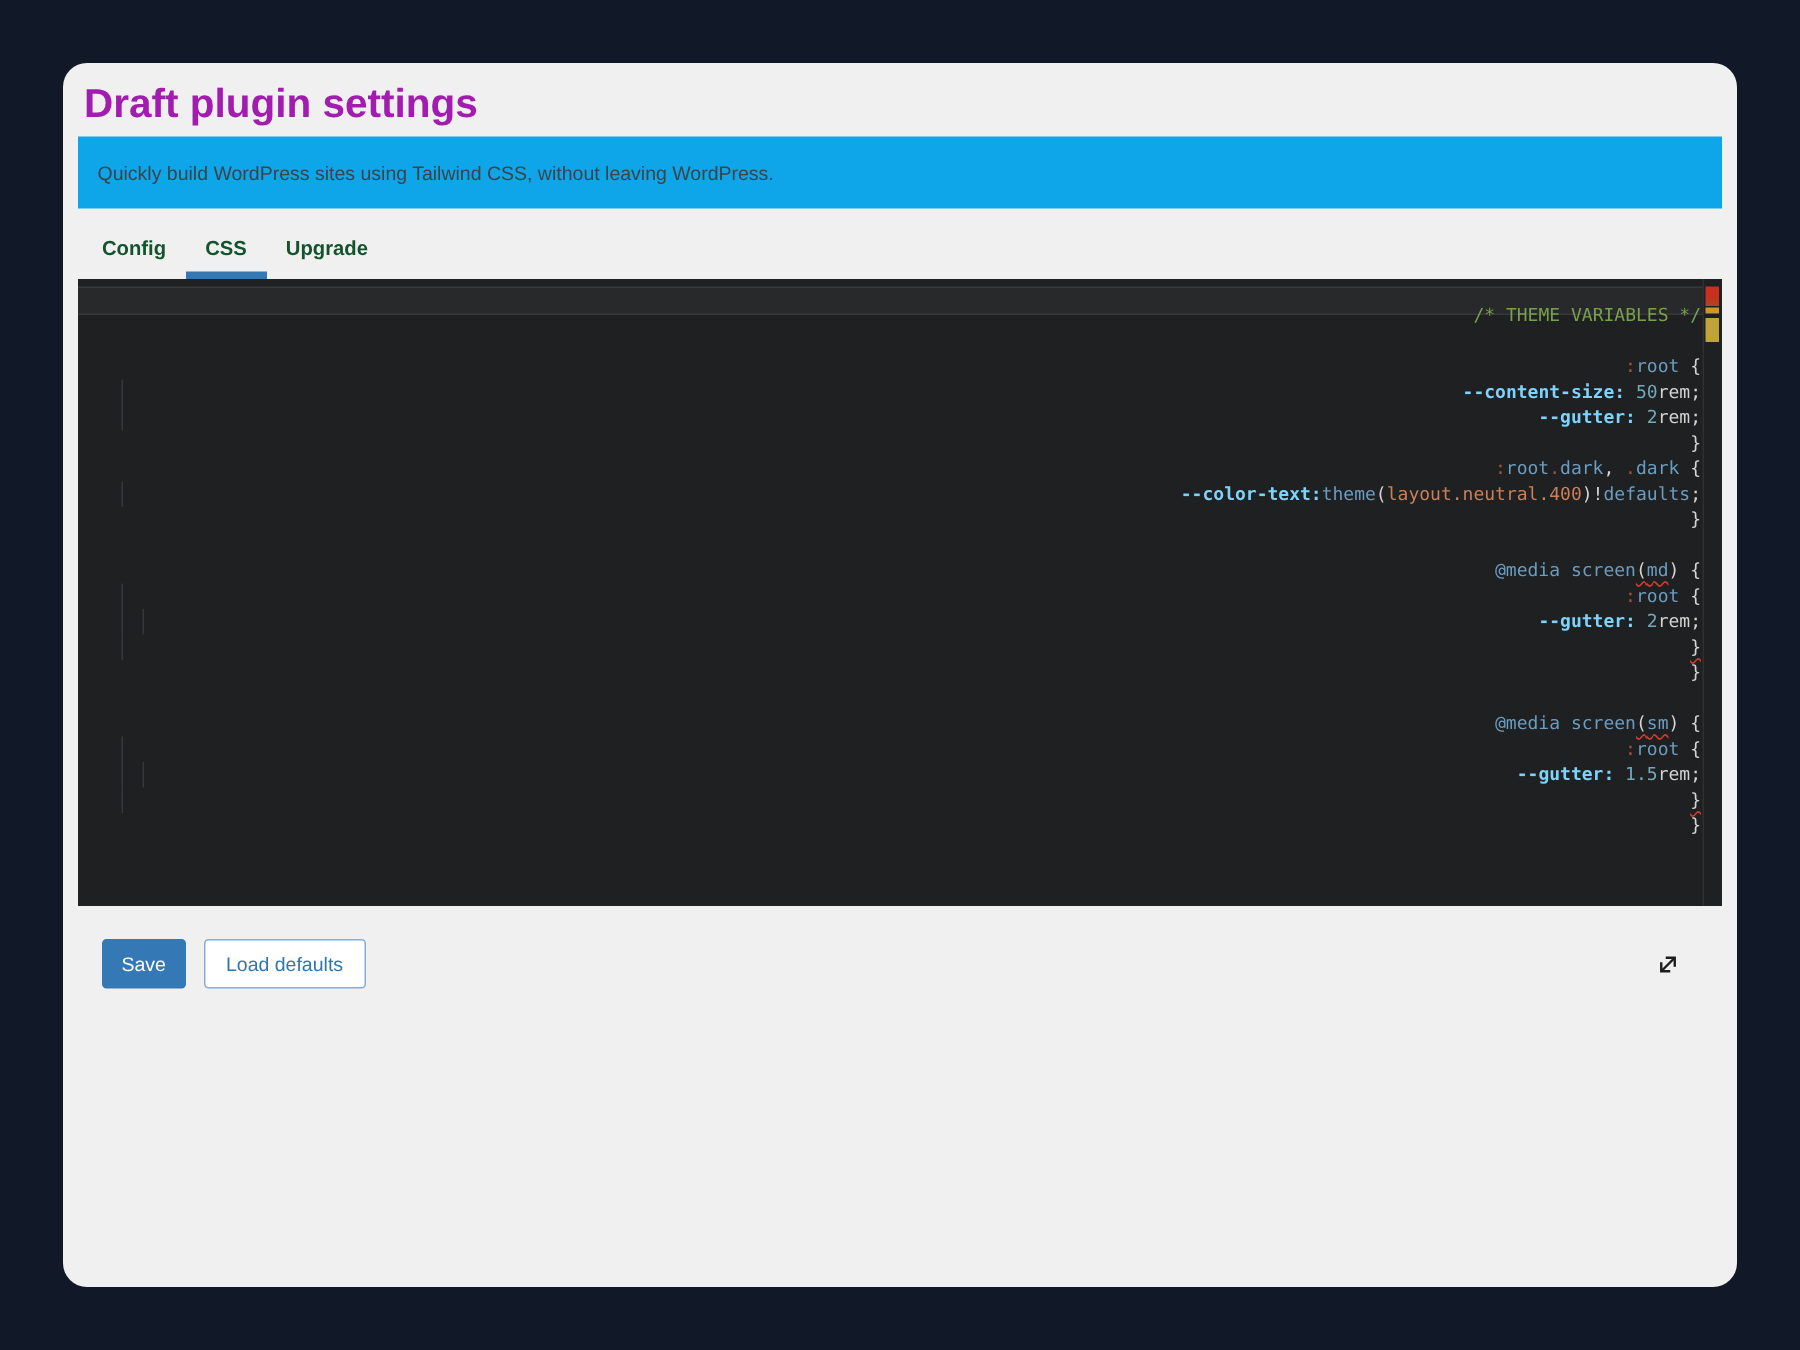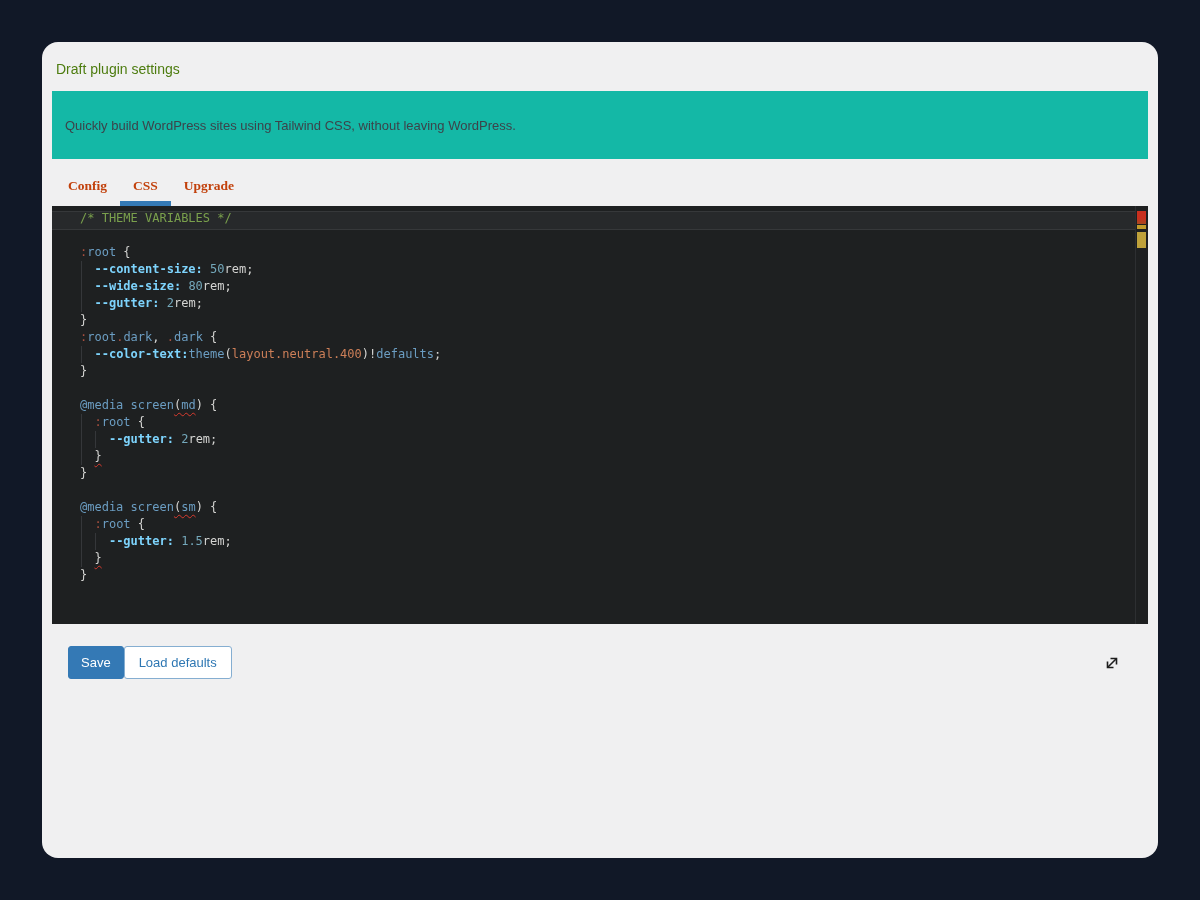--- a/index.html
+++ b/index.html
@@ -9,49 +9,49 @@
     background:#111827;
     font-family:"Liberation Sans", sans-serif;
   }
   .panel {
     position:absolute; left:42px; top:42px; width:1116px; height:816px;
     background:#f0f0f1; border-radius:16px; overflow:hidden;
   }
   .panel-content { padding:0 10px; }
   .page-title {
     margin:0; padding:15px 4px 10px 4px;
-    font-size:14px; font-weight:400; color:#4d7c0f; line-height:24px;
+    font-size:27px; font-weight:700; color:#a21caf; line-height:24px;
   }
   .desc-box {
-    height:68px; background:#14b8a6; display:flex; align-items:center;
+    height:48px; background:#0ea5e9; display:flex; align-items:center;
   }
   .desc-box p { margin:0; padding-left:13px; font-size:13px; color:#3c434a; }
   .tabs { display:flex; margin-left:3px; padding-top:13px; }
   .tab {
-    padding:6px 13px; font-size:13.5px; font-weight:600; color:#c2410c;
-    position:relative; cursor:pointer; line-height:15px;font-family:Liberation Serif, serif;
+    padding:6px 13px; font-size:13.5px; font-weight:600; color:#14532d;
+    position:relative; cursor:pointer; line-height:15px;
   }
   .tab.active .tab-underline {
     content:""; position:absolute; left:0; right:0; bottom:-7px; height:5px;
     background:#3479b5;
   }
   
   .editor {
     margin-top:7px; height:418px; background:#1e2021; position:relative;
     overflow:hidden;
     font-family:"DejaVu Sans Mono", monospace; font-size:12px; line-height:17px;
     color:#d4d4d2;
   }
   .active-line {
     position:absolute; left:0; top:5px; width:1084px; height:19px;
     background:#27292b;
     border-top:1px solid #36383a; border-bottom:1px solid #36383a;
   }
   .code {
-    position:absolute; left:28px; top:4px; right:14px;
+    position:absolute; left:28px; top:16px; right:14px;text-align:right;
   }
   .line { height:17px; white-space:pre; position:relative; }
   .guide { position:absolute; top:0; height:17px; border-left:1px solid #35373a; }
   .guide.g1 { left:1px; }
   .guide.g2 { left:15px; }
   .tok.com    { color:#7aa04c; }
   .tok.blue   { color:#6b9dc2; }
   .tok.red    { color:#a8503f; }
   .tok.num    { color:#74a8bb; }
   .tok.orange { color:#cd7f58; }
@@ -63,21 +63,21 @@
   }
   .gutter-sep {
     position:absolute; top:0; bottom:0; right:12px; width:1px; background:#2d2f31;
   }
   .mark { position:absolute; right:2px; width:9px; }
   .mark.err  { top:5px;  height:13px; background:linear-gradient(#c92f1e 55%, #a64a20); }
   .mark.warn-thin { top:19px; height:4px; background:#c19b2b; }
   .mark.warn { top:26px; height:16px; background:#bfa23a; }
   
   .actions {
-    margin-top:22px; display:flex; align-items:center; 
+    margin-top:22px; display:flex; align-items:center; gap:12px;
     padding-left:16px; padding-right:25px;
   }
   .btn { font-family:"Liberation Sans",sans-serif; font-size:13px; line-height:15px;
          border-radius:3px; padding:8px 12px; cursor:pointer; }
   .btn.primary {
     background:#3479b5; border:1px solid #3479b5; color:#ffffff;
   }
   .btn.secondary {
     background:#ffffff; border:1px solid #85aed1; color:#2e77b3; padding:8px 14px;text-align:center;
   }
@@ -108,21 +108,20 @@
       </div>
     </div>
 
     <div class="editor">
       <div class="active-line"></div>
       <div class="code" id="code">
           <div class="line"><span class="tok com">/* THEME VARIABLES */</span></div>
           <div class="line"></div>
           <div class="line"><span class="tok red">:</span><span class="tok blue">root</span><span class="tok plain"> {</span></div>
           <div class="line"><span class="guide g1"></span><span class="tok plain">  </span><span class="tok prop">--content-size:</span><span class="tok plain"> </span><span class="tok num">50</span><span class="tok plain">rem;</span></div>
-          <div class="line"><span class="guide g1"></span><span class="tok plain">  </span><span class="tok prop">--wide-size:</span><span class="tok plain"> </span><span class="tok num">80</span><span class="tok plain">rem;</span></div>
           <div class="line"><span class="guide g1"></span><span class="tok plain">  </span><span class="tok prop">--gutter:</span><span class="tok plain"> </span><span class="tok num">2</span><span class="tok plain">rem;</span></div>
           <div class="line"><span class="tok plain">}</span></div>
           <div class="line"><span class="tok red">:</span><span class="tok blue">root</span><span class="tok red">.</span><span class="tok blue">dark</span><span class="tok plain">, </span><span class="tok red">.</span><span class="tok blue">dark</span><span class="tok plain"> {</span></div>
           <div class="line"><span class="guide g1"></span><span class="tok plain">  </span><span class="tok prop">--color-text:</span><span class="tok blue">theme</span><span class="tok plain">(</span><span class="tok orange">layout.neutral.400</span><span class="tok plain">)!</span><span class="tok blue">defaults</span><span class="tok plain">;</span></div>
           <div class="line"><span class="tok plain">}</span></div>
           <div class="line"></div>
           <div class="line"><span class="tok blue">@media</span><span class="tok plain"> </span><span class="tok blue">screen</span><span class="tok plain sq">(</span><span class="tok blue sq">md</span><span class="tok plain">) {</span></div>
           <div class="line"><span class="guide g1"></span><span class="tok plain">  </span><span class="tok red">:</span><span class="tok blue">root</span><span class="tok plain"> {</span></div>
           <div class="line"><span class="guide g1"></span><span class="guide g2"></span><span class="tok plain">    </span><span class="tok prop">--gutter:</span><span class="tok plain"> </span><span class="tok num">2</span><span class="tok plain">rem;</span></div>
           <div class="line"><span class="guide g1"></span><span class="tok plain">  </span><span class="tok plain sq">}</span></div>

